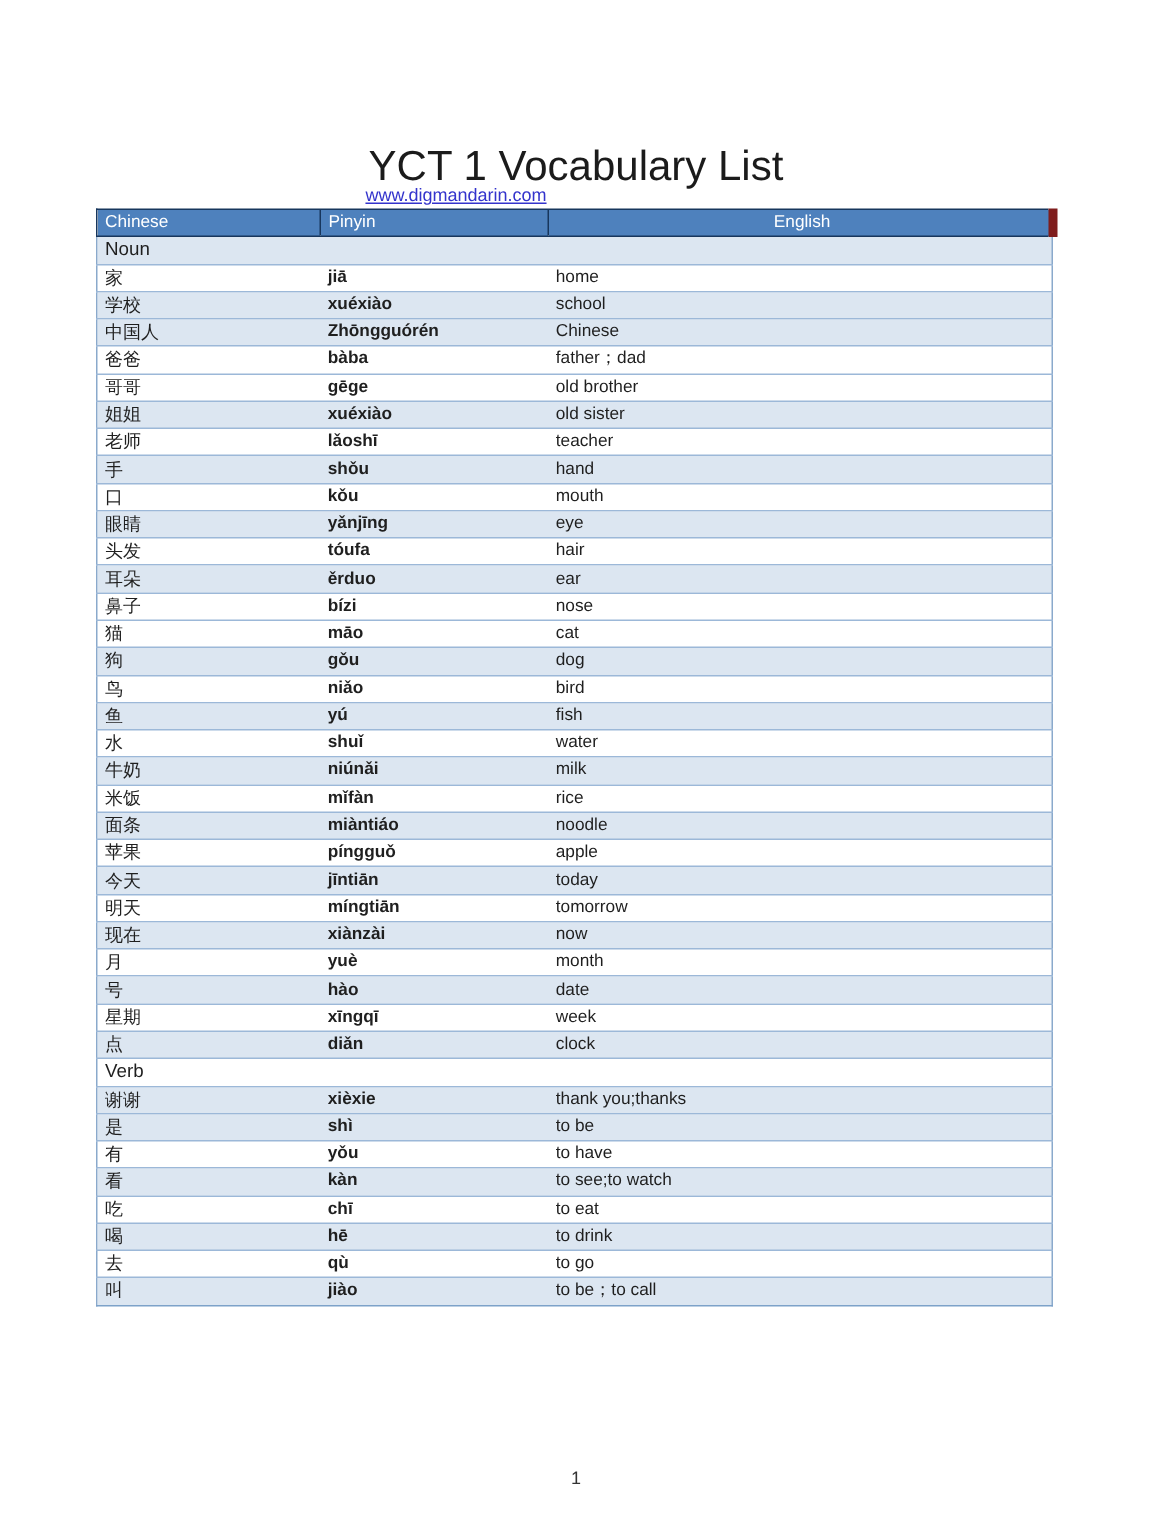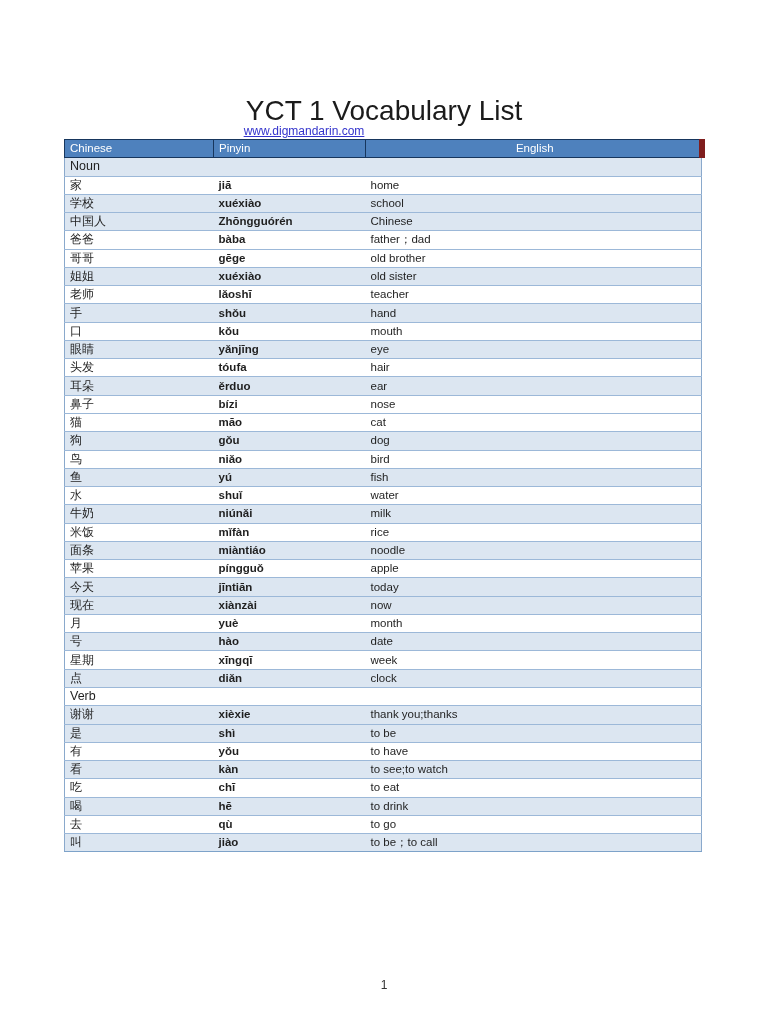--- a/index.html
+++ b/index.html
@@ -216,20 +216,25 @@
       <tr class="word-row">
     <td class="c-chinese">苹果</td>
     <td class="c-pinyin">píngguǒ</td>
     <td class="c-english">apple</td>
   </tr>
       <tr class="word-row band">
     <td class="c-chinese">今天</td>
     <td class="c-pinyin">jīntiān</td>
     <td class="c-english">today</td>
   </tr>
+      <tr class="word-row">
+    <td class="c-chinese">明天</td>
+    <td class="c-pinyin">míngtiān</td>
+    <td class="c-english">tomorrow</td>
+  </tr>
       <tr class="word-row band">
     <td class="c-chinese">现在</td>
     <td class="c-pinyin">xiànzài</td>
     <td class="c-english">now</td>
   </tr>
       <tr class="word-row">
     <td class="c-chinese">月</td>
     <td class="c-pinyin">yuè</td>
     <td class="c-english">month</td>
   </tr>

